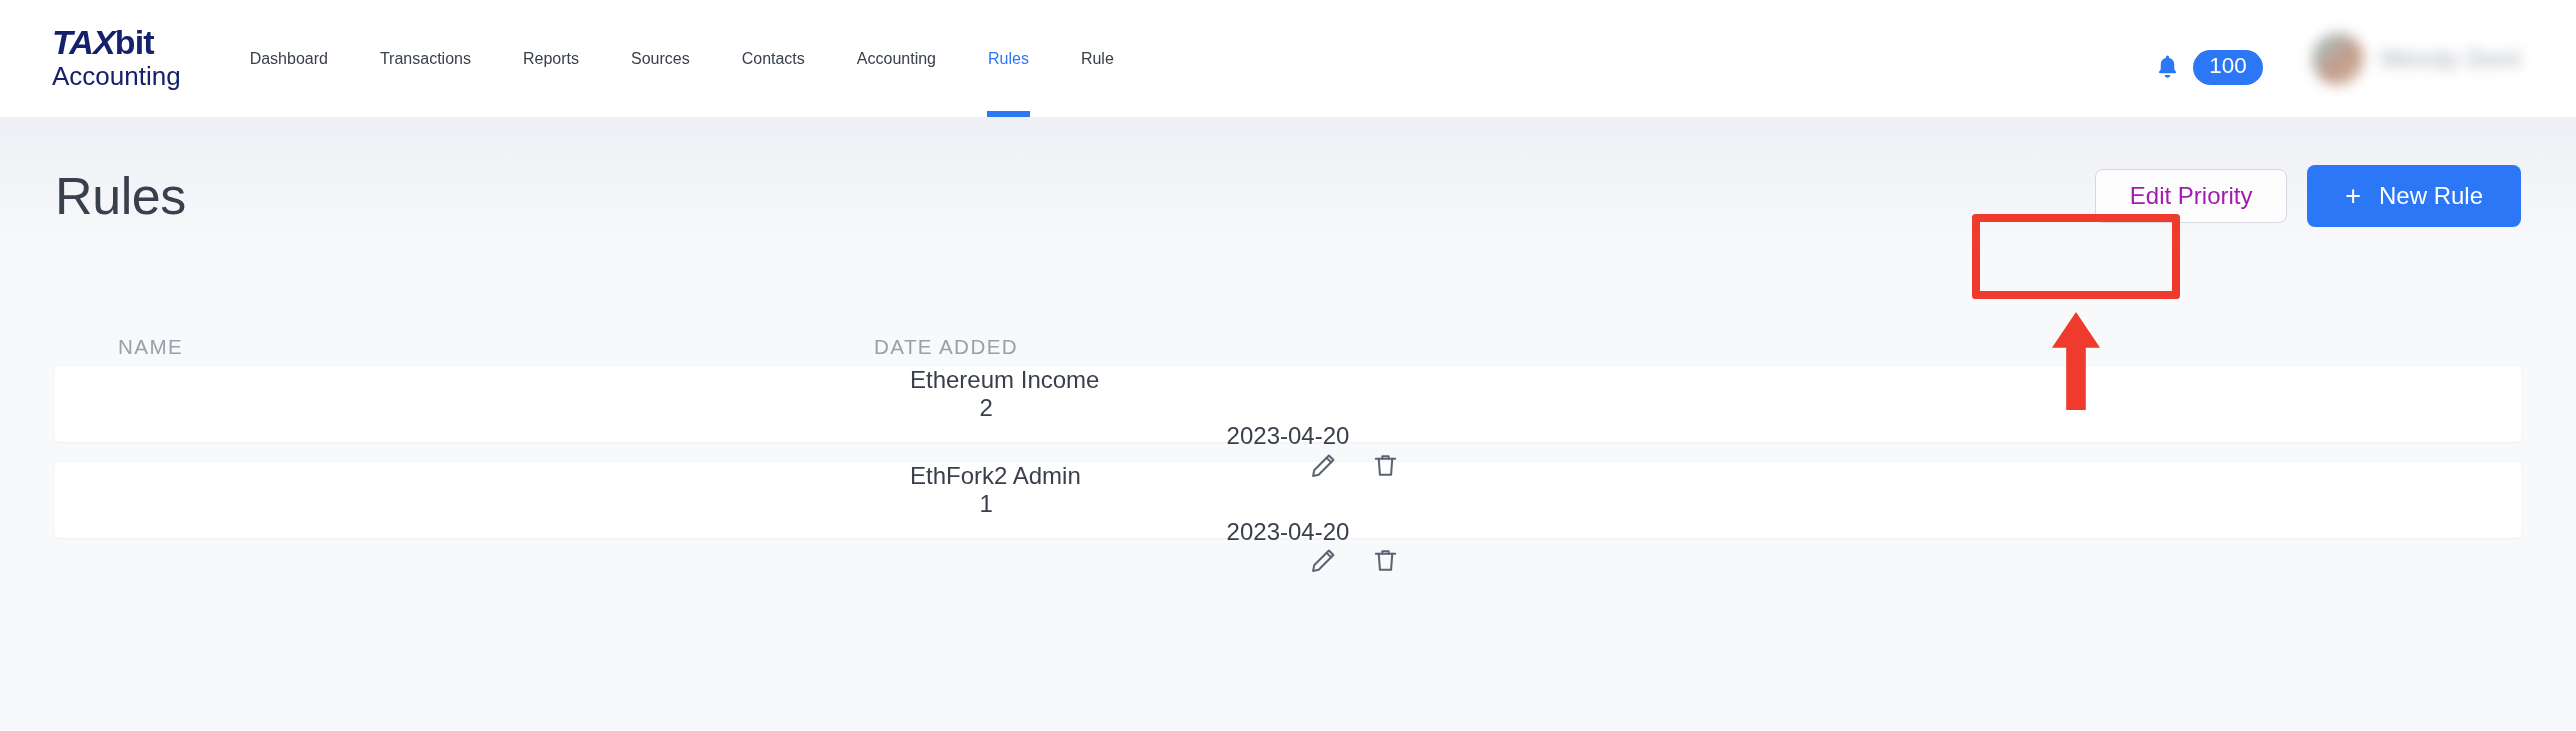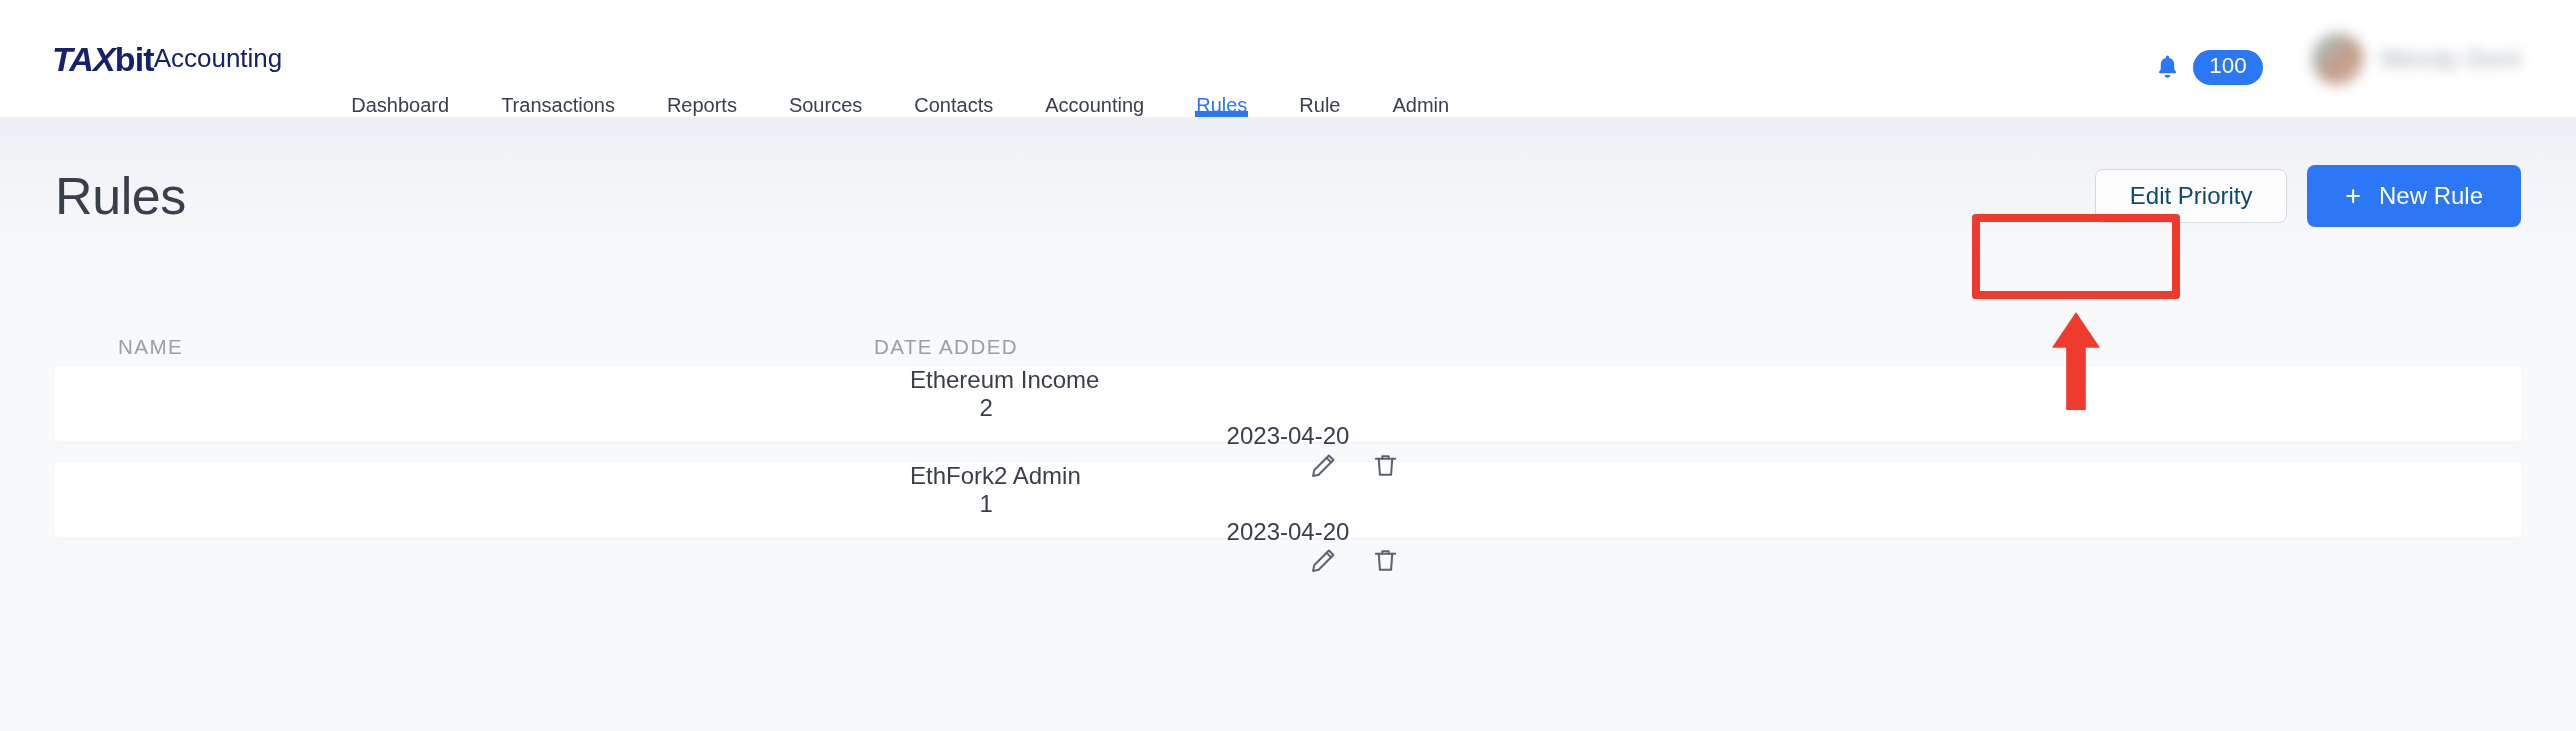--- a/index.html
+++ b/index.html
@@ -14,21 +14,21 @@
   
   .navbar {
     position:relative;
     height:118px;
     background:#ffffff;
     display:flex;
     align-items:center;
     padding:0 55px 0 52px;
     border-bottom:0.9px solid #eceef2;
   }
-  .brand { display:flex; flex-direction:row; justify-content:center; margin-right:43px; }
+  .brand { display:flex; flex-direction:column; justify-content:center; margin-right:43px; }
   .brand-mark {
     font-size:34px;
     font-weight:bold;
     color:#15216b;
     letter-spacing:-0.9px;
     line-height:1.0;
     font-style:italic;
   }
   .brand-mark .lite { font-style:normal; font-weight:bold; }
   .brand-sub {
@@ -36,23 +36,23 @@
     color:#15216b;
     line-height:1.15;
     margin-top:2.7px;
   }
 
   .nav-links { display:flex; align-items:center; height:100%; }
   .nav-item {
     position:relative;
     height:100%;
     display:flex;
-    align-items:flex-end;
+    align-items:center;
     padding:0 26px;
-    font-size:20px;
+    font-size:16px;
     color:#39404b;
     cursor:pointer;
     white-space:nowrap;
   }
   .nav-item.active { color:#2b77f6; }
   .nav-underline {
     position:absolute;
     left:25px; right:25px;
     bottom:0;
     height:6.3px;
@@ -120,21 +120,21 @@
   .btn {
     font-family:"Liberation Sans", sans-serif;
     font-size:24px;
     border-radius:8px;
     cursor:pointer;
     white-space:nowrap;
   }
   .btn-secondary {
     background:#fdfdfd;
     border:1.8px solid #d4d8e0;
-    color:#0c4a6e;
+    color:#a21caf;
     padding:12px 34px;
   }
   .btn-primary {
     background:#2b77f6;
     border:none;
     color:#ffffff;
     padding:17px 38px;
     display:flex;
     align-items:center;
     gap:18px;
@@ -226,23 +226,20 @@
       </div>
     <div class="nav-item">
         <span>Accounting</span>
       </div>
     <div class="nav-item active">
       <span>Rules</span>
       <span class="nav-underline"></span>
     </div>
     <div class="nav-item">
         <span>Rule</span>
-      </div>
-    <div class="nav-item">
-        <span>Admin</span>
       </div>
   </div>
 
   <div class="nav-right">
     <div class="bell-wrap">
       <span>
         <svg class="bell-icon" viewBox="0 0 24 24" fill="#2b77f6">
             <path d="M12 2a1.4 1.4 0 0 1 1.4 1.4v.9A6 6 0 0 1 18 10v4.3l1.5 2.2a.8.8 0 0 1-.66 1.25H5.16A.8.8 0 0 1 4.5 16.5L6 14.3V10a6 6 0 0 1 4.6-5.7v-.9A1.4 1.4 0 0 1 12 2z"></path>
             <path d="M9.6 19.4h4.8a2.4 2.4 0 0 1-4.8 0z"></path>
           </svg>

